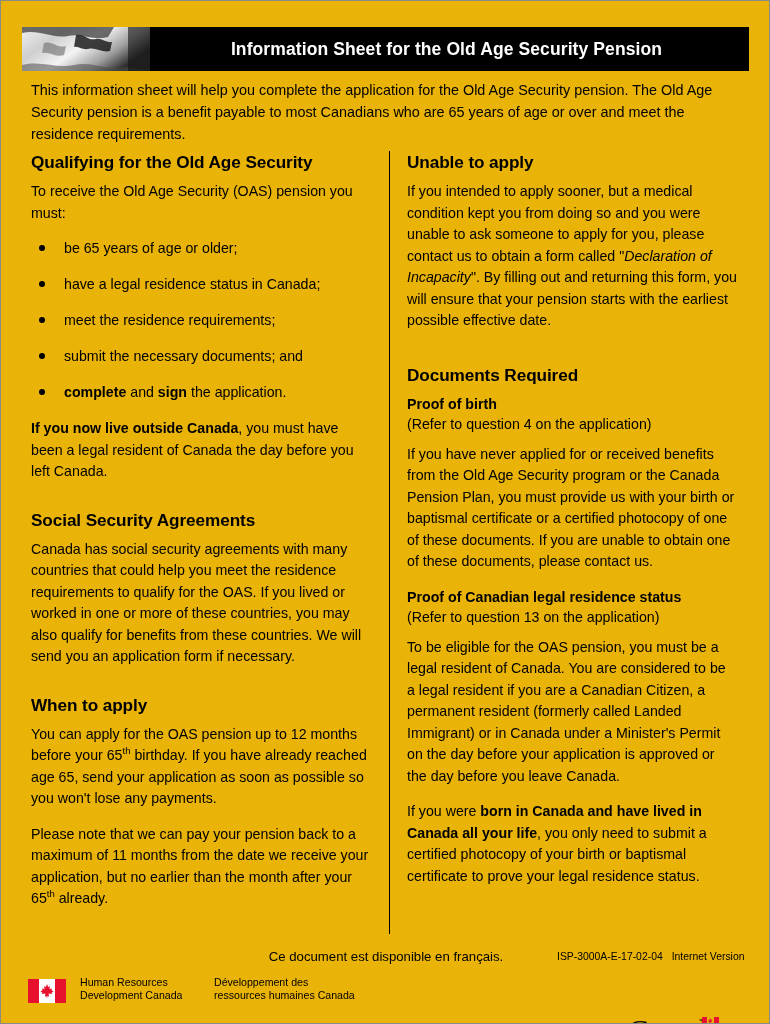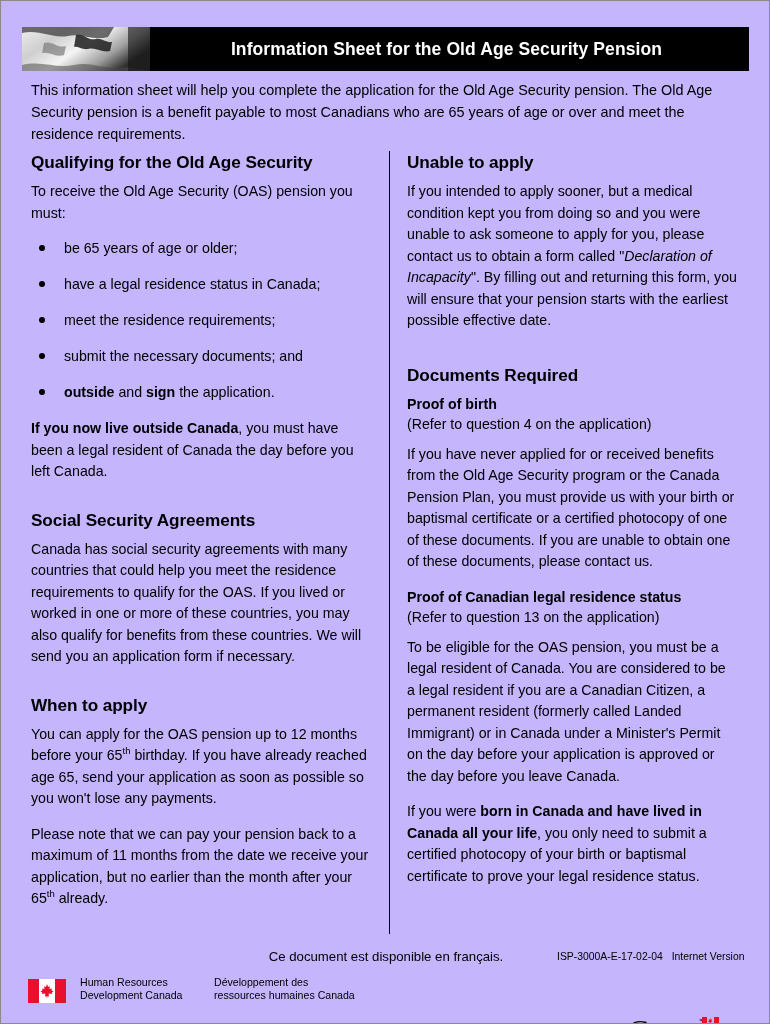--- a/index.html
+++ b/index.html
@@ -10,21 +10,21 @@
   }
   body {
     font-family: "Liberation Sans", sans-serif;
     color: #000000;
   }
   .page {
     position: relative;
     width: 770px;
     height: 1024px;
     margin: 0;
-    background: #c4b5fd;
+    background: #eab308;
     border: 1px solid #8a8a8a;
     box-sizing: border-box;
     overflow: hidden;
   }
 
   
   .header-bar {
     position: absolute;
     left: 21px;
     top: 26px;
@@ -257,21 +257,21 @@
   <div class="col col-left">
 
     <h2 class="section-head">Qualifying for the Old Age Security</h2>
     <p class="body-text tight">To receive the Old Age Security (OAS) pension you must:</p>
 
     <ul class="bullets">
       <li><span>be 65 years of age or older;</span></li>
       <li><span>have a legal residence status in Canada;</span></li>
       <li><span>meet the residence requirements;</span></li>
       <li><span>submit the necessary documents; and</span></li>
-      <li><b>outside</b><span> and </span><b>sign</b><span> the application.</span></li>
+      <li><b>complete</b><span> and </span><b>sign</b><span> the application.</span></li>
     </ul>
 
     <p class="body-text"><b>If you now live outside Canada</b><span>, you must have been a legal resident of Canada the day before you left Canada.</span></p>
 
     <div class="gap-md"></div>
 
     <h2 class="section-head">Social Security Agreements</h2>
     <p class="body-text">Canada has social security agreements with many countries that could help you meet the residence requirements to qualify for the OAS. If you lived or worked in one or more of these countries, you may also qualify for benefits from these countries. We will send you an application form if necessary.</p>
 
     <div class="gap-md"></div>

